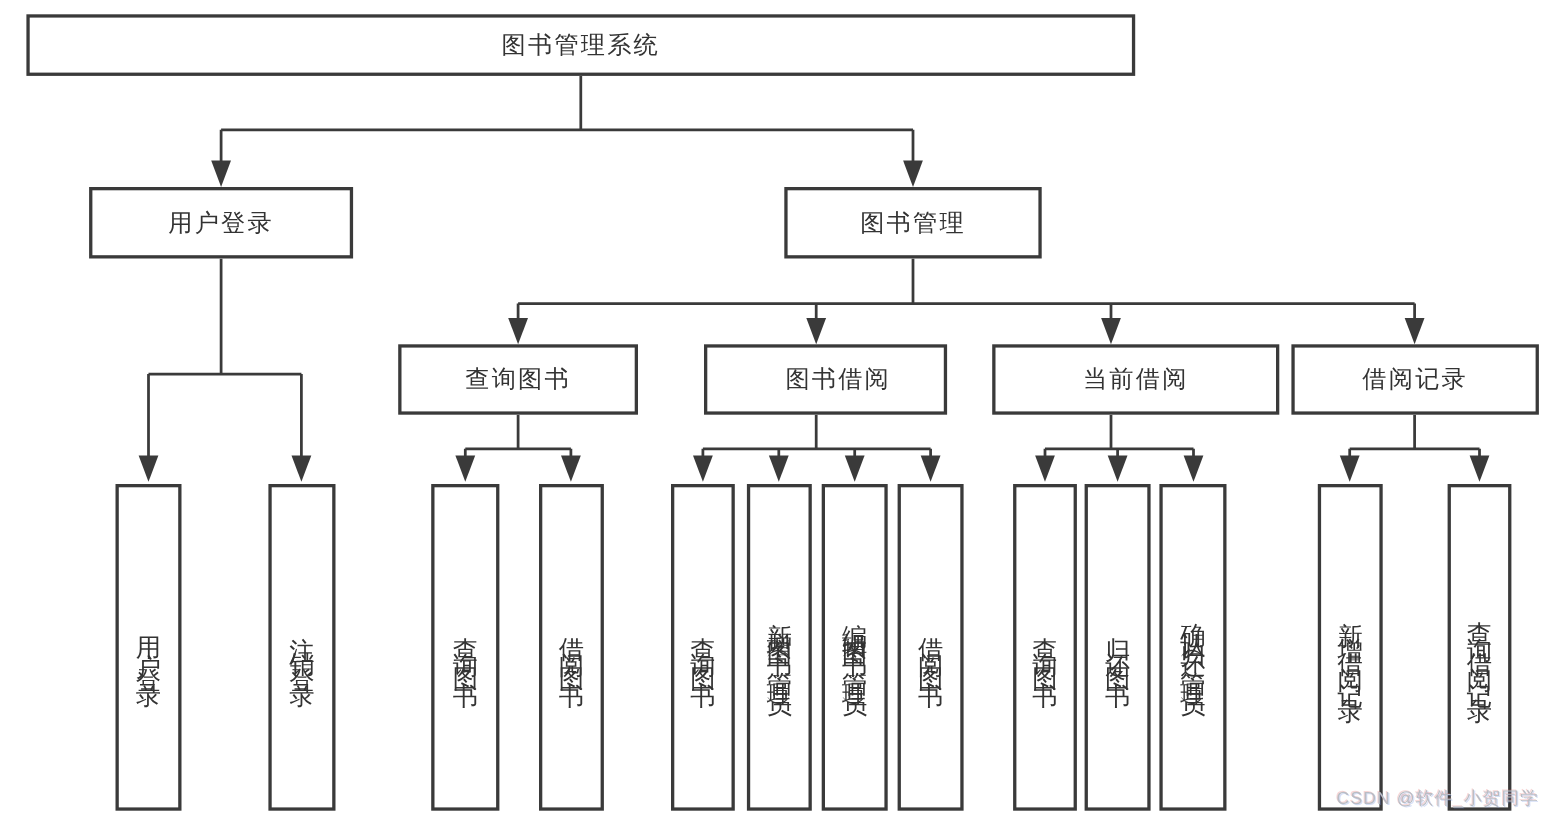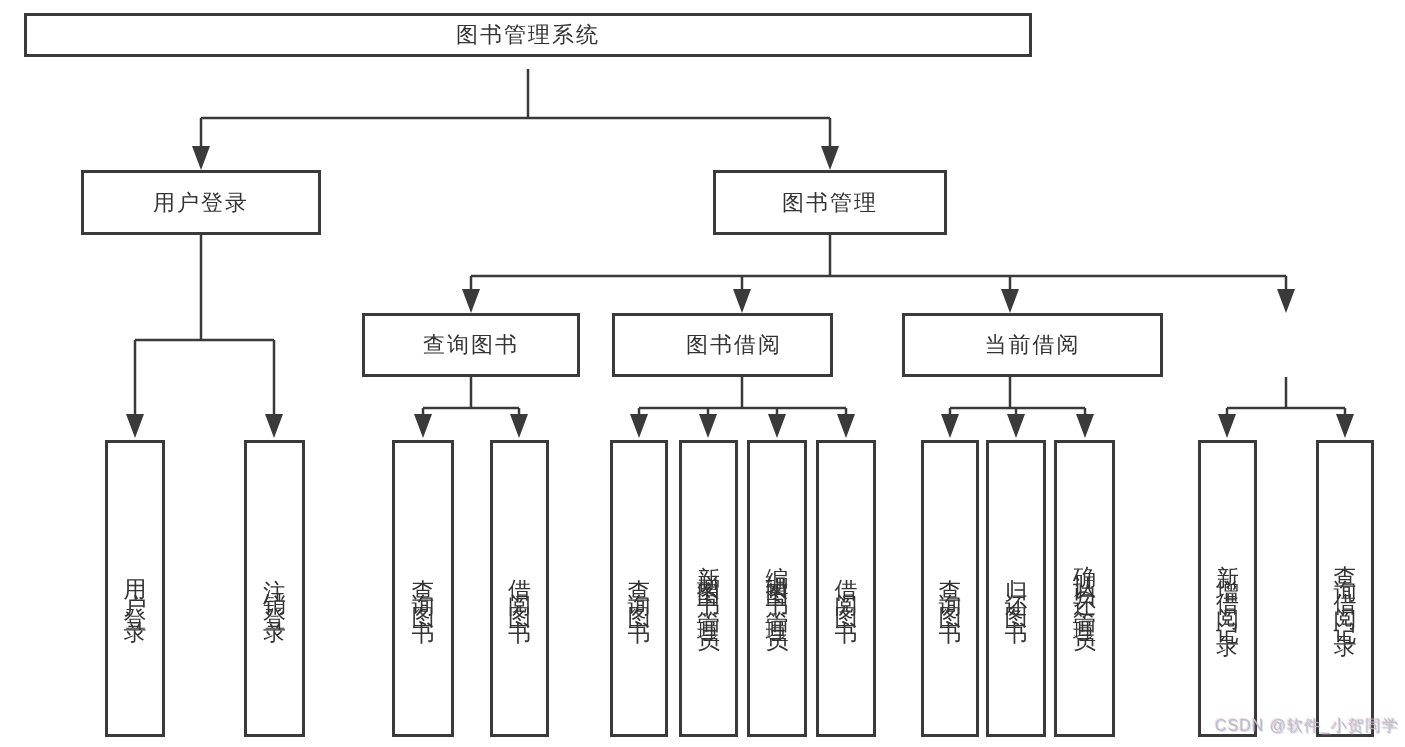--- a/index.html
+++ b/index.html
@@ -105,39 +105,42 @@
       <polygon points="768,414 786,414 777,438"></polygon>
       <polygon points="837,414 855,414 846,438"></polygon>
       <polygon points="941,414 959,414 950,438"></polygon>
       <polygon points="1007,414 1025,414 1016,438"></polygon>
       <polygon points="1076,414 1094,414 1085,438"></polygon>
       <polygon points="1218,414 1236,414 1227,438"></polygon>
       <polygon points="1336,414 1354,414 1345,438"></polygon>
     </g>
   </svg>
 
-  <div class="node" style="left:24px; top:13px; width:1008px; height:44px;">
+  <div class="node" style="left:24px; top:13px; width:1008px; height:56px;">
     <span class="hlabel">图书管理系统</span>
   </div>
 
   <div class="node" style="left:81px; top:170px; width:240px; height:65px;">
     <span class="hlabel">用户登录</span>
   </div>
   <div class="node" style="left:713px; top:170px; width:234px; height:65px;">
     <span class="hlabel">图书管理</span>
   </div>
 
   <div class="node" style="left:362px; top:313px; width:218px; height:64px;">
     <span class="hlabel">查询图书</span>
   </div>
-  <div class="node" style="left:612px; top:313px; width:221px; height:64px;padding-left:23px;">
+  <div class="node" style="left:640px; top:313px; width:221px; height:64px;padding-left:23px;">
     <span class="hlabel">图书借阅</span>
   </div>
   <div class="node" style="left:902px; top:313px; width:261px; height:64px;">
     <span class="hlabel">当前借阅</span>
+  </div>
+  <div class="node" style="left:1174px; top:313px; width:225px; height:64px;">
+    <span class="hlabel">借阅记录</span>
   </div>
 
   <div class="leaf" style="left:105px; width:60px;">
     <span class="vtext">用户登录</span>
   </div>
   <div class="leaf" style="left:244px; width:61px;">
     <span class="vtext">注销登录</span>
   </div>
 
   <div class="leaf" style="left:392px; width:62px;">

